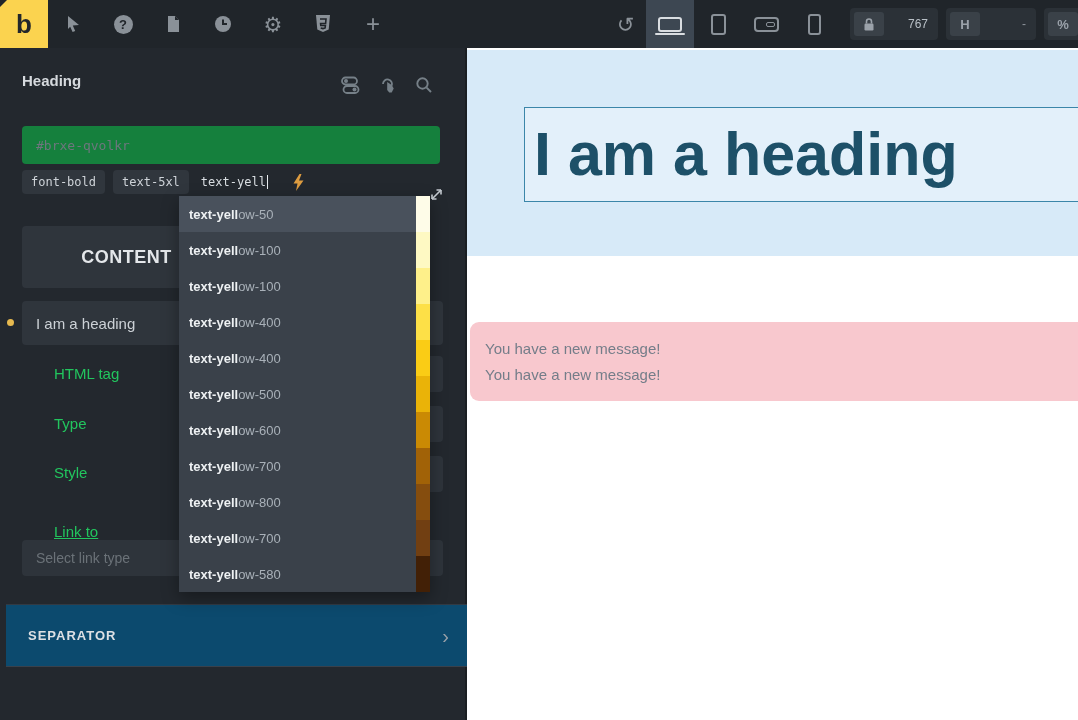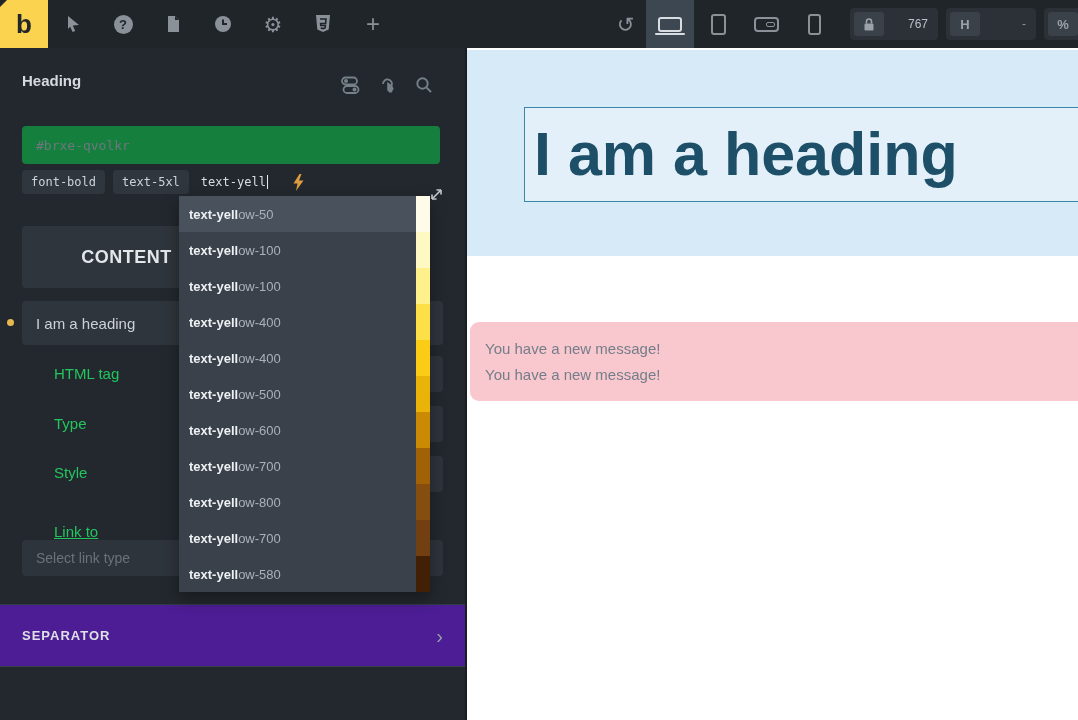--- a/index.html
+++ b/index.html
@@ -52,21 +52,21 @@
                border-radius:4px 0 0 4px;display:flex;align-items:center;justify-content:center;
                color:#e4e7ea;font-size:18px;font-weight:bold;letter-spacing:.5px;}
   .dot{position:absolute;left:7px;top:271px;width:7px;height:7px;border-radius:50%;background:#e6b94f;}
   .content-input{position:absolute;left:22px;top:253px;width:421px;height:44px;background:#2f353c;border:none;
                  border-radius:4px;color:#ccd1d6;font-size:15px;padding:0 14px;outline:none;}
   .frow{position:absolute;left:22px;font-size:15px;color:#22c55e;margin-left:32px;}
   .peek{position:absolute;left:250px;width:193px;height:36px;background:#2e343b;border-radius:4px;z-index:1;}
   .link-input{position:absolute;left:22px;top:492px;width:421px;height:36px;background:#2e343b;border:none;
               border-radius:4px;color:#ccd1d6;font-size:14px;padding:0 14px;outline:none;z-index:0;}
   .link-input::placeholder{color:#6b7278;}
-  .sep-row{position:absolute;left:0;top:556px;width:465px;height:63px;background:#4c1d95;
+  .sep-row{position:absolute;left:6px;top:556px;width:465px;height:63px;background:#0c4a6e;
            border-top:1px solid #323a43;border-bottom:1px solid #39414b;
            display:flex;align-items:center;justify-content:space-between;padding:0 22px 0 22px;}
   .sep-label{font-size:13px;font-weight:bold;letter-spacing:1px;color:#dde0e4;}
   .sep-chev{color:#98a0a8;font-size:20px;line-height:1;}
 
   
   .dropdown{position:absolute;left:179px;top:148px;width:251px;height:396px;background:#3a414a;
             z-index:10;box-shadow:0 6px 16px rgba(0,0,0,.35);}
   .dd-list{position:absolute;left:0;top:0;right:14px;bottom:0;}
   .dd-row{height:36px;display:flex;align-items:center;padding-left:10px;font-size:13px;color:#a9b1b9;white-space:nowrap;}

